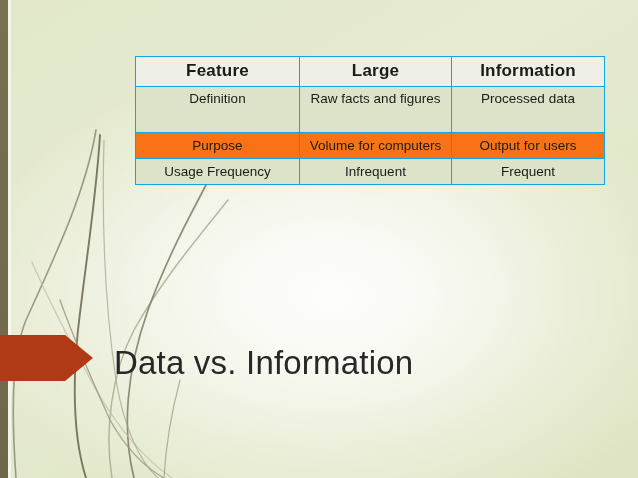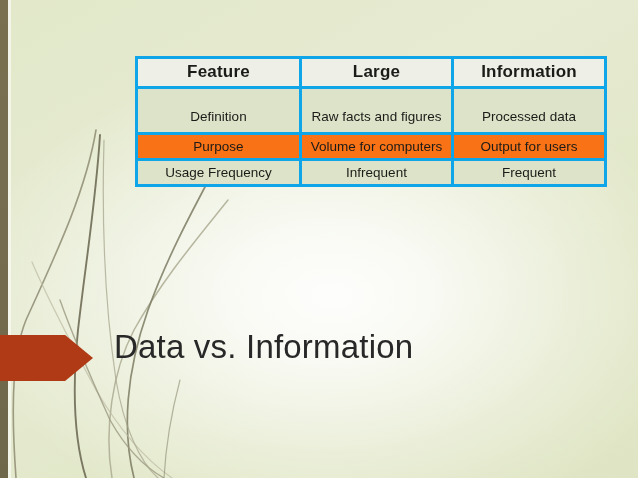--- a/index.html
+++ b/index.html
@@ -70,63 +70,63 @@
     width: 469px;
     border-collapse: collapse;
     table-layout: fixed;
     background: #eff1e8;
   }
   table.cmp col.c0 { width: 164px; }
   table.cmp col.c1 { width: 152px; }
   table.cmp col.c2 { width: 153px; }
 
   table.cmp th, table.cmp td {
-    border: 3px solid #0ea5e9;
+    border: 1px solid #0ea5e9;
     text-align: center;
     vertical-align: middle;
     color: #1b1b18;
     padding: 3px 4px;
     line-height: 1.18;
   }
   table.cmp thead th {
     background: #eef0e7;
     font-size: 17px;
     font-weight: bold;
     height: 30px;
     letter-spacing: 0.2px;
   }
   table.cmp tbody td {
     font-size: 13.5px;
     font-weight: normal;
   }
   tr.r-alt td { background: #dde3c8; }
   tr.r-norm td { background: #f97316; }
 
-  tr.row-definition td { height: 46px; vertical-align: top; padding-top: 20px; }
+  tr.row-definition td { height: 46px; vertical-align: top; padding-top: 4px; }
   tr.row-purpose td,
   tr.row-volume td,
   tr.row-reproducibility td,
   tr.row-usage td { height: 26px; }
   tr.row-dependency td { height: 42px; }
 
   
   .banner {
     position: absolute;
     left: 0;
     top: 335px;
     width: 93px;
     height: 46px;
     background: #b03a16;
     clip-path: polygon(0 0, 70% 0, 100% 50%, 70% 100%, 0 100%);
     z-index: 6;
   }
   .slide-title {
     position: absolute;
     left: 114px;
-    top: 328px;
+    top: 344px;
     z-index: 6;
     font-size: 33px;
     font-weight: normal;
     color: #282828;
     letter-spacing: 0.2px;
     white-space: nowrap;
   }
 </style>
 </head>
 <body>

